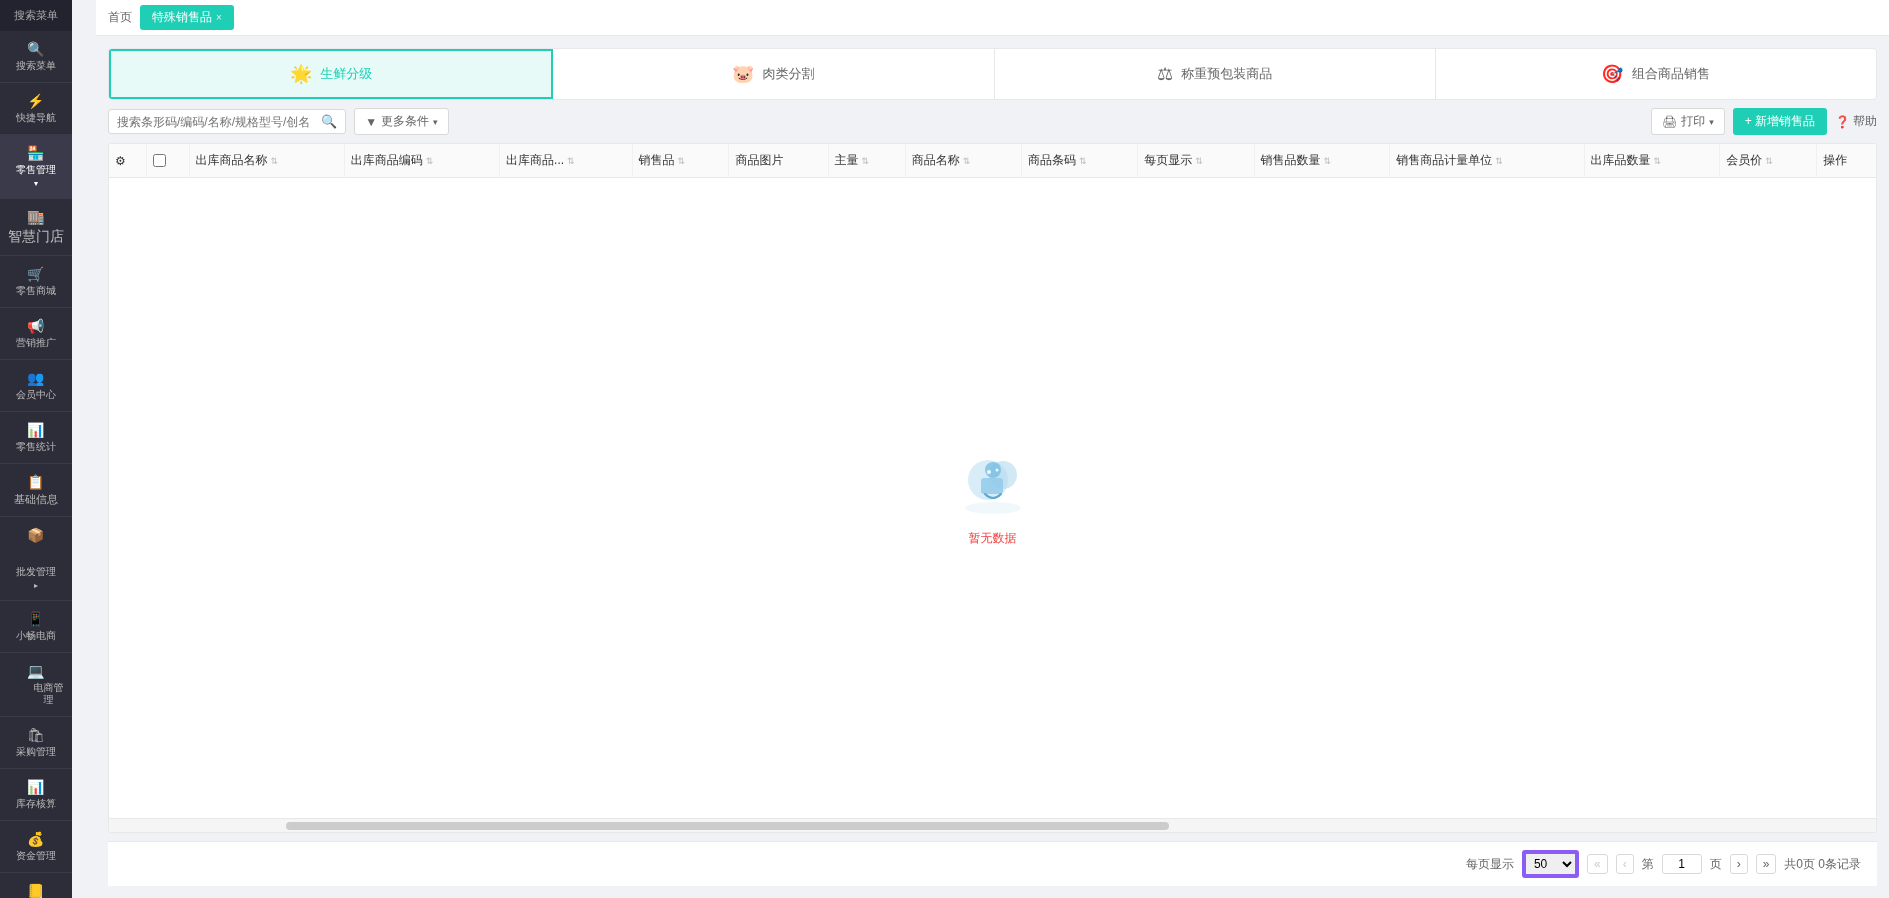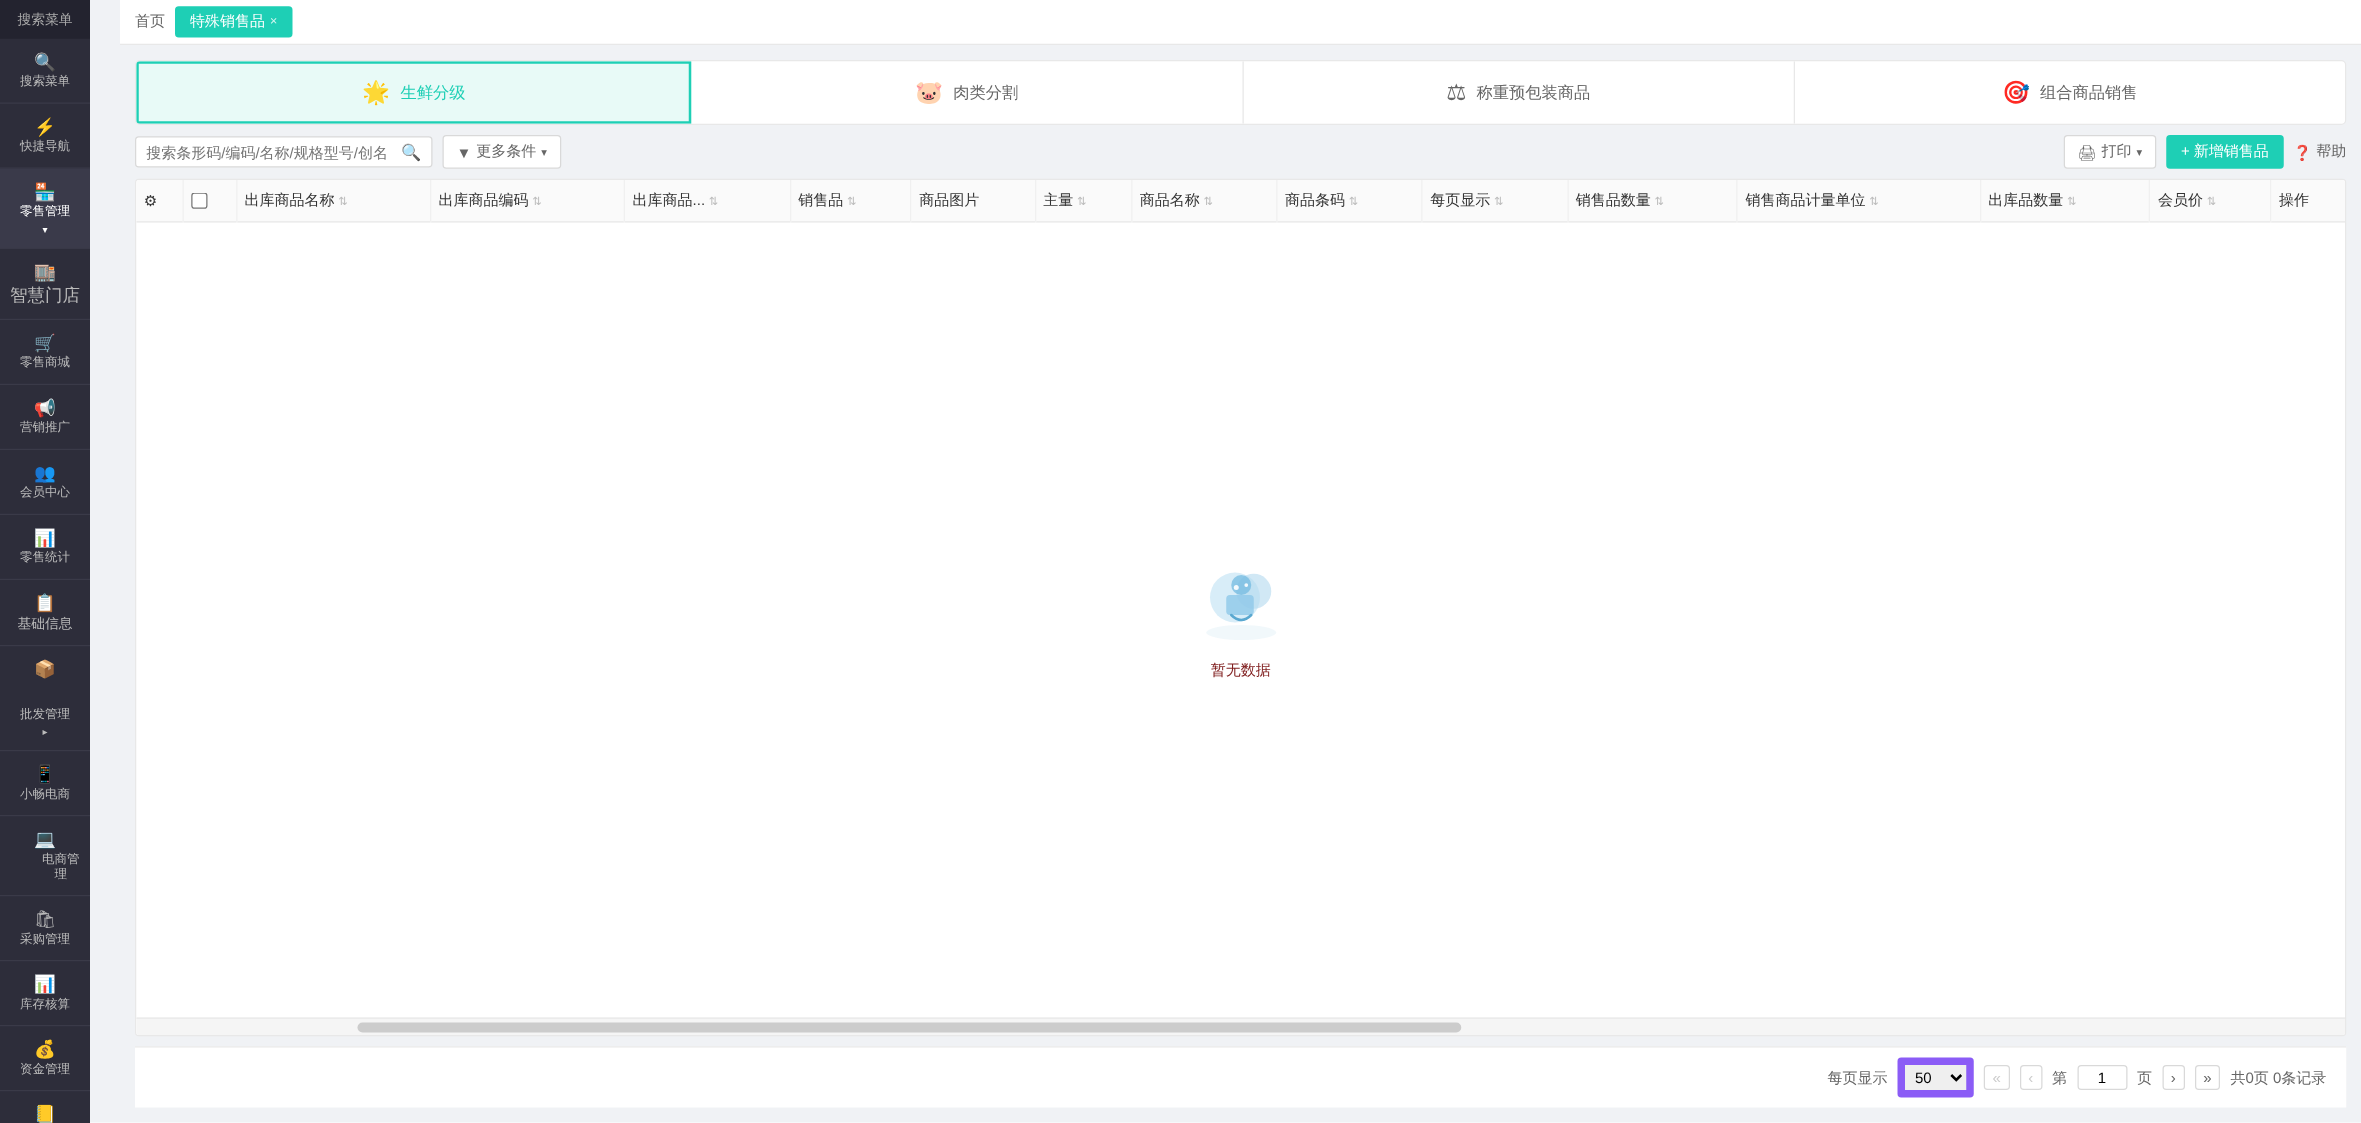--- a/index.html
+++ b/index.html
@@ -255,38 +255,38 @@
       justify-content: center;
       gap: 10px;
       padding: 60px 0;
     }
     .empty-img {
       width: 80px;
       height: 70px;
     }
     .empty-text {
       font-size: 12px;
-      color: #7f1d1d;
+      color: #ef4444;
     }
 
     
     .pagination {
       background: #fff;
       border-top: 1px solid #e8e8e8;
       padding: 8px 16px;
       display: flex;
       align-items: center;
       justify-content: flex-end;
       gap: 8px;
       flex-shrink: 0;
       font-size: 12px;
       color: #666;
     }
     .page-select {
-      border: 6px solid #8b5cf6;
+      border: 4px solid #8b5cf6;
       border-radius: 3px;
       padding: 2px 4px;
       font-size: 12px;
     }
     .page-btn {
       border: 1px solid #d9d9d9;
       border-radius: 3px;
       padding: 2px 6px;
       cursor: pointer;
       background: #fff;

